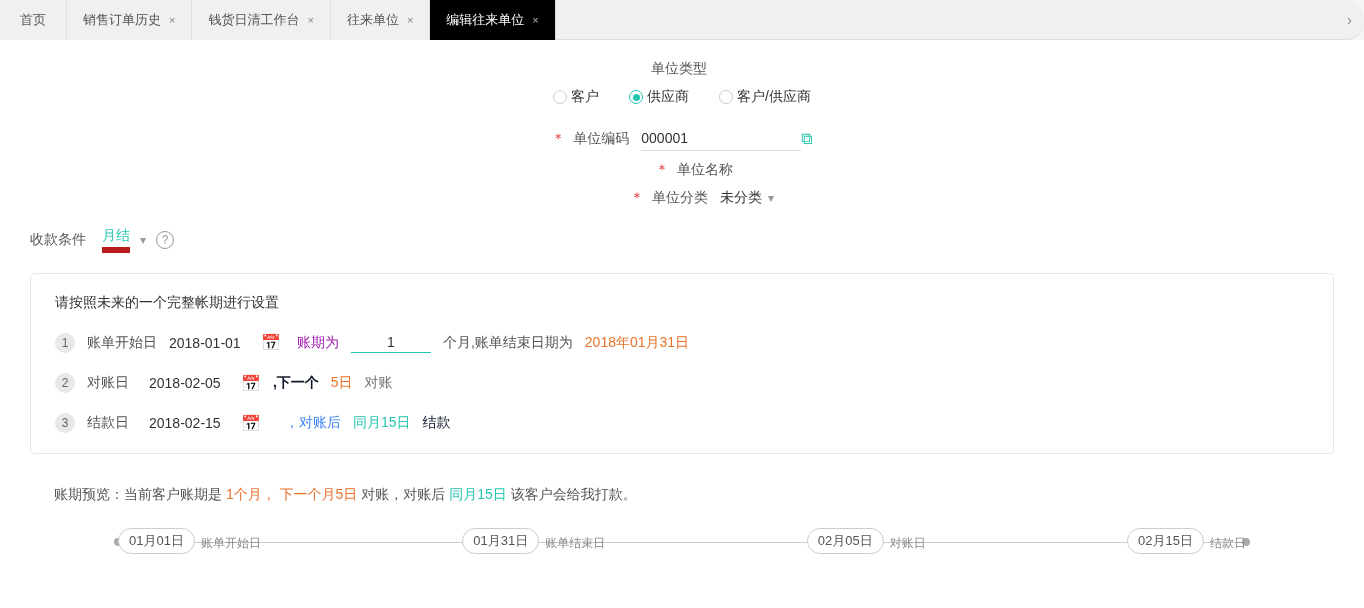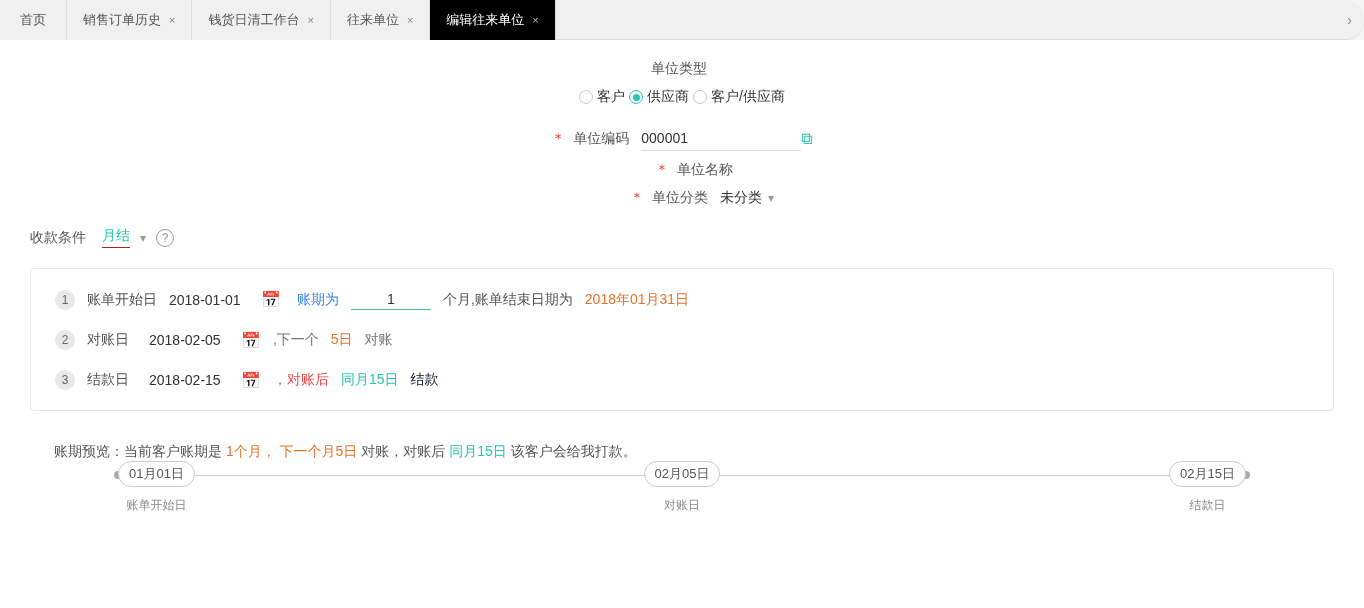--- a/index.html
+++ b/index.html
@@ -67,21 +67,21 @@
       margin-right: 6px;
       white-space: nowrap;
     }
     .required-mark {
       color: #e53e3e;
       margin-right: 2px;
     }
     .radio-group {
       display: flex;
       align-items: center;
-      gap: 4px;
+      gap: 30px;
     }
     .radio-item {
       display: flex;
       align-items: center;
       gap: 4px;
       cursor: pointer;
     }
     .radio-circle {
       width: 14px;
       height: 14px;
@@ -120,21 +120,21 @@
       align-items: center;
       gap: 0;
     }
     .calendar-icon {
       color: #26c6b0;
       font-size: 16px;
       cursor: pointer;
     }
     .dropdown-text {
       color: #26c6b0;
-      border-bottom: 1px solid #b91c1c;
+      border-bottom: 6px solid #b91c1c;
       padding-bottom: 2px;
     }
     .chevron-down {
       color: #999;
       font-size: 12px;
     }
 
     
     .classification-field {
       display: flex;
@@ -223,32 +223,33 @@
       font-weight: 500;
     }
 
     
     .preview-section {
       padding: 16px 24px 0 24px;
     }
     .preview-text {
       font-size: 14px;
       color: #555;
+      margin-bottom: 24px;
     }
     .timeline-points {
       display: flex;
       align-items: flex-start;
       width: 100%;
       justify-content: space-between;
       position: relative;
       z-index: 1;
     }
     .timeline-point {
       display: flex;
-      flex-direction: column;
+      flex-direction: row;
       align-items: center;
       gap: 6px;
     }
     .point-bubble {
       background: #fff;
       border: 1px solid #ccc;
       border-radius: 20px;
       padding: 3px 10px;
       font-size: 13px;
       color: #555;
@@ -328,48 +329,49 @@
   </div>
 
   <div class="payment-row">
     <span class="form-label">收款条件</span>
     <span class="dropdown-text">月结</span>
     <span class="chevron-down">▾</span>
     <span class="question-icon">?</span>
   </div>
 
   <div class="period-box">
+    <div class="period-title">请按照未来的一个完整帐期进行设置</div>
 
     <div class="period-row">
       <span class="row-num">1</span>
       <span class="row-label">账单开始日</span>
       <span class="date-text">2018-01-01</span>
       <span class="calendar-icon">📅</span>
-      <span style="color:#3b82f6;margin-left:4px;">账期为</span>
+      <span style="color:#a21caf;margin-left:4px;">账期为</span>
       <input type="text" class="period-inline-input" value="1" style="">
       <span style="color:#555;">个月,账单结束日期为</span>
       <span class="orange-text">2018年01月31日</span>
     </div>
 
     <div class="period-row">
       <span class="row-num">2</span>
       <span class="row-label">对账日</span>
       <span class="date-text">2018-02-05</span>
       <span class="calendar-icon">📅</span>
-      <span style="color:#737373;">,下一个</span>
+      <span style="color:#0f172a;font-weight:bold;">,下一个</span>
       <span class="orange-text">5日</span>
       <span style="color:#737373;">对账</span>
     </div>
 
     <div class="period-row">
       <span class="row-num">3</span>
       <span class="row-label">结款日</span>
       <span class="date-text">2018-02-15</span>
       <span class="calendar-icon">📅</span>
-      <span style="color:#ef4444;">，对账后</span>
+      <span style="color:#3b82f6;margin-left:12px;">，对账后</span>
       <span class="teal-text">同月15日</span>
       <span style="color:#0f172a;">结款</span>
     </div>
   </div>
 
   <div class="preview-section">
     <div class="preview-text">
       <span>账期预览：当前客户账期是</span>
       <span class="orange-text">1个月，</span>
       <span class="orange-text">下一个月5日</span>
@@ -382,20 +384,24 @@
 
       <div style="position:absolute; left:40px; right:40px; top:14px; height:1px; background:#ccc; z-index:0;"></div>
 
       <div style="position:absolute; left:36px; top:10px; width:8px; height:8px; border-radius:50%; background:#aaa; z-index:1;"></div>
       <div style="position:absolute; right:36px; top:10px; width:8px; height:8px; border-radius:50%; background:#aaa; z-index:1;"></div>
 
       <div class="timeline-points" style="padding: 0 40px; display:flex; justify-content:space-between; align-items:flex-start; position:relative; z-index:1;">
         <div class="timeline-point">
           <div class="point-bubble">01月01日</div>
           <div class="point-label">账单开始日</div>
+        </div>
+        <div class="timeline-point">
+          <div class="point-bubble">01月31日</div>
+          <div class="point-label">账单结束日</div>
         </div>
         <div class="timeline-point">
           <div class="point-bubble">02月05日</div>
           <div class="point-label">对账日</div>
         </div>
         <div class="timeline-point">
           <div class="point-bubble">02月15日</div>
           <div class="point-label">结款日</div>
         </div>
       </div>

